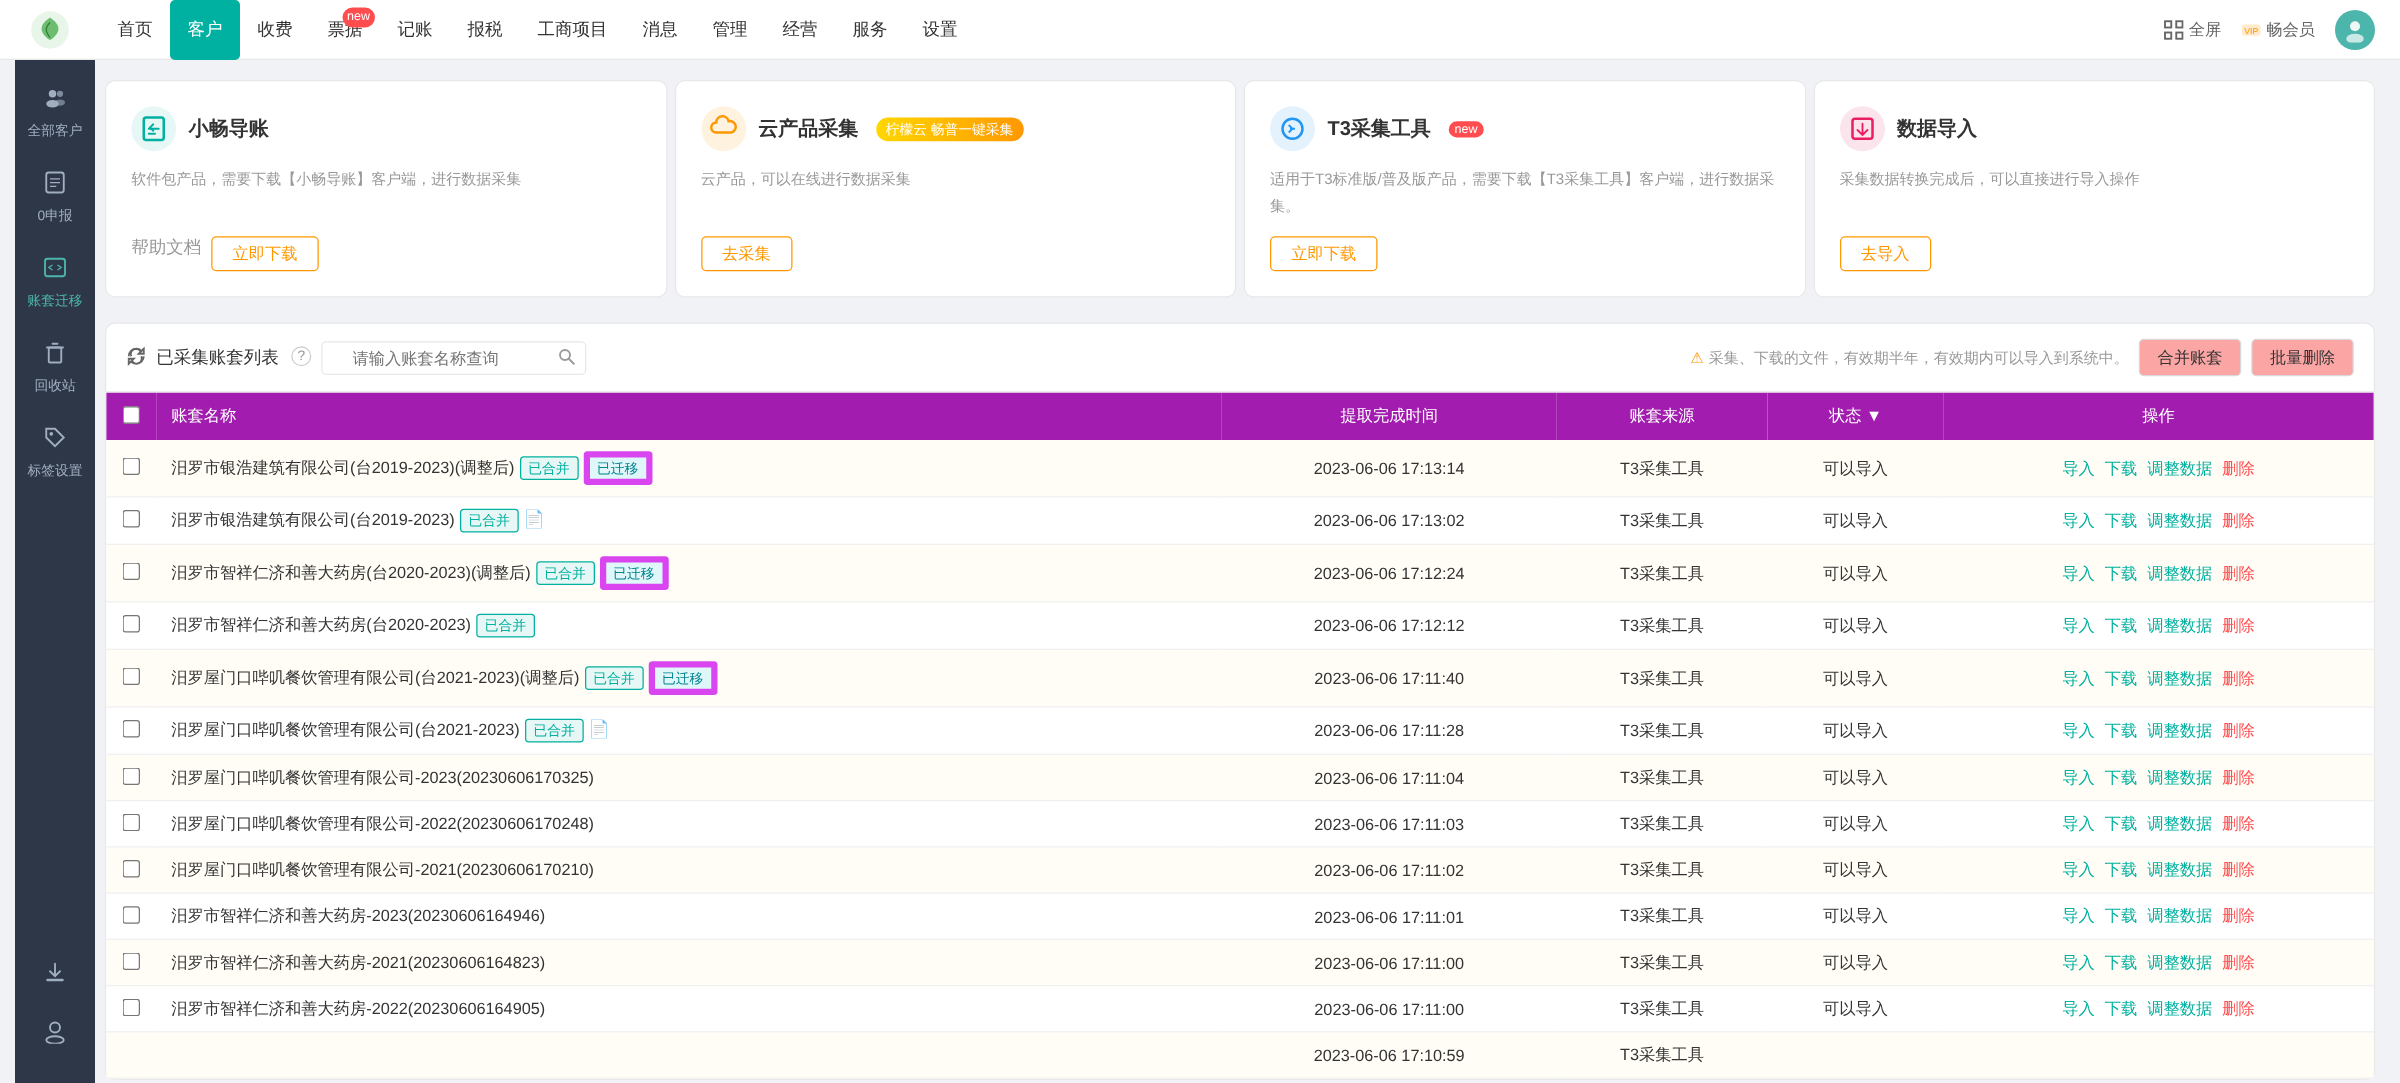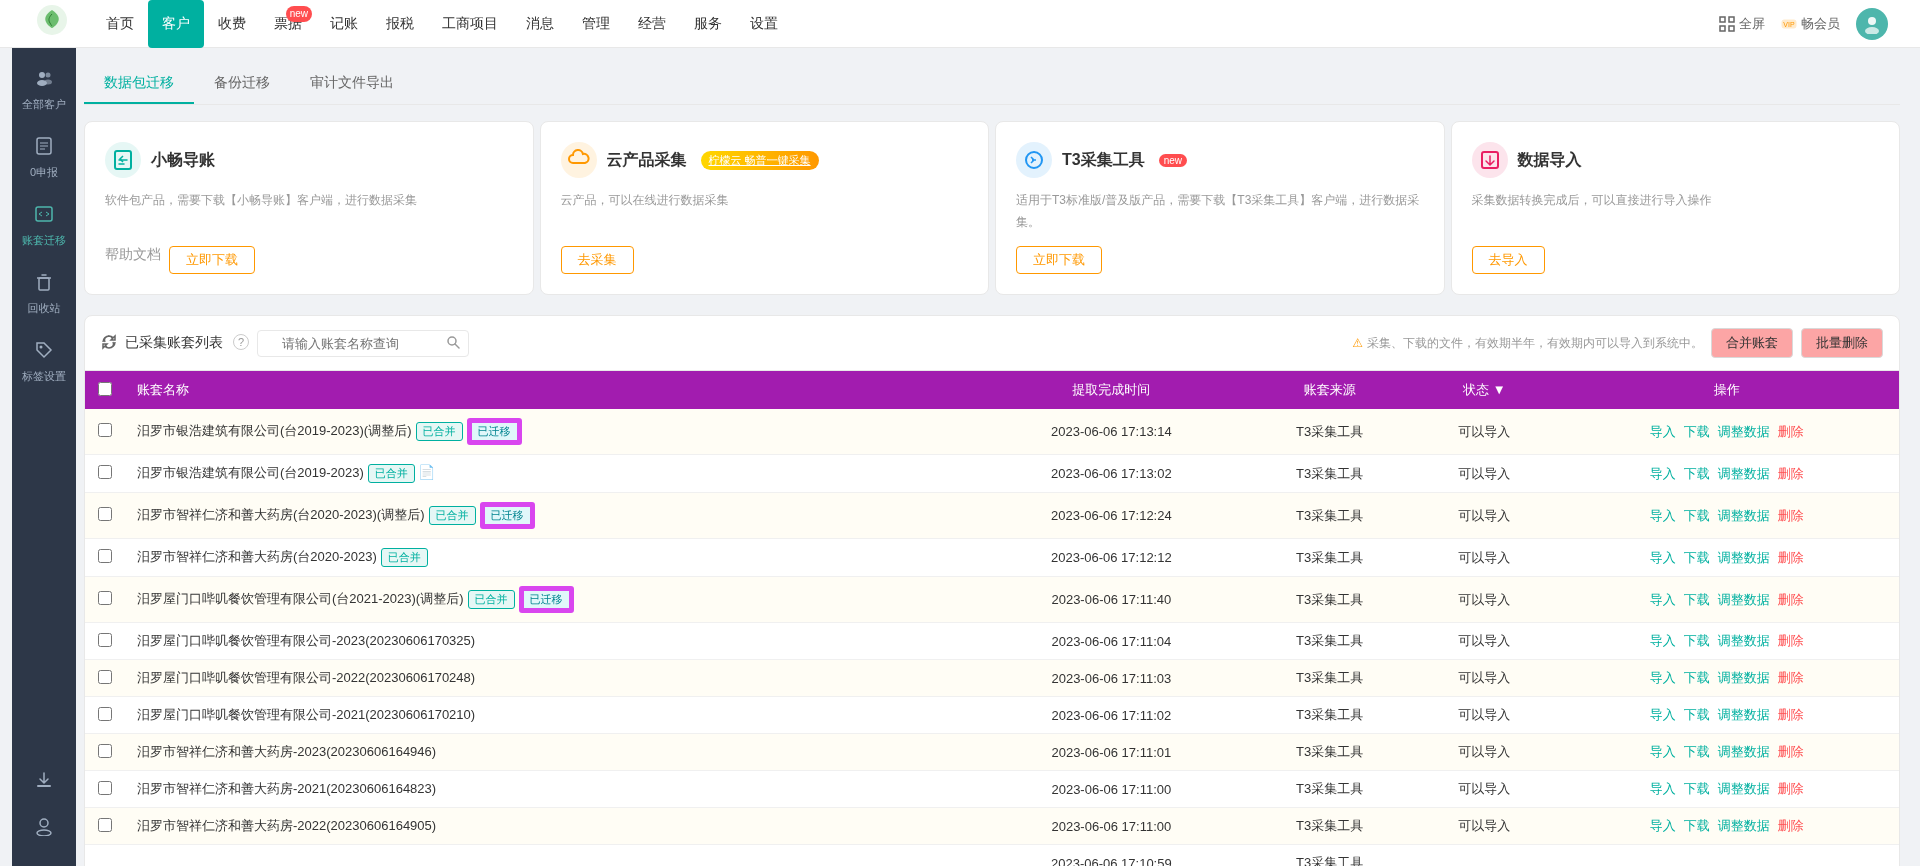--- a/index.html
+++ b/index.html
@@ -1,19 +1,19 @@
 <!DOCTYPE html>
 <html><head>
   <meta charset="utf-8">
   <style>
     * { margin: 0; padding: 0; box-sizing: border-box; }
     body { font-family: 'Microsoft YaHei', Arial, sans-serif; font-size: 13px; background: #f0f2f5; color: #333; width: 1920px; min-height: 866px; overflow-x: hidden; }
 
     
-    .top-nav { display: flex; background: #fff; height: 48px; border-bottom: 1px solid #e8e8e8; padding: 0 32px; position: fixed; top: 0; left: 0; right: 0; z-index: 100; }
+    .top-nav { display: flex; align-items: center; background: #fff; height: 48px; border-bottom: 1px solid #e8e8e8; padding: 0 20px; position: fixed; top: 0; left: 0; right: 0; z-index: 100; }
     .logo { width: 40px; height: 40px; margin-right: 20px; display: flex; align-items: center; justify-content: center; }
     .logo svg { width: 32px; height: 32px; }
     .nav-items { display: flex; align-items: center; flex: 1; gap: 0; }
     .nav-item { padding: 0 14px; height: 48px; display: flex; align-items: center; cursor: pointer; font-size: 14px; color: #333; white-space: nowrap; position: relative; }
     .nav-item.active { background: #00b0a0; color: #fff; border-radius: 4px; }
     .nav-item .new-badge { position: absolute; top: 6px; right: 4px; background: #ff4d4f; color: #fff; font-size: 10px; padding: 0 4px; border-radius: 8px; line-height: 16px; }
     .nav-right { display: flex; align-items: center; gap: 16px; margin-left: auto; }
     .nav-right-btn { display: flex; align-items: center; gap: 4px; color: #666; font-size: 13px; cursor: pointer; }
     .avatar { width: 32px; height: 32px; border-radius: 50%; background: #4db6ac; display: flex; align-items: center; justify-content: center; color: #fff; font-size: 14px; cursor: pointer; }
 
@@ -199,25 +199,20 @@
             <circle cx="10" cy="7" r="4" fill="none" stroke="#a0aec0" stroke-width="1.5"></circle>
             <ellipse cx="10" cy="17" rx="7" ry="3" fill="none" stroke="#a0aec0" stroke-width="1.5"></ellipse>
           </svg>
       </span>
     </div>
   </div>
 </aside>
 
 <main class="main-content">
 
-  <div class="tabs">
-    <div class="tab active">数据包迁移</div>
-    <div class="tab">备份迁移</div>
-    <div class="tab">审计文件导出</div>
-  </div>
 
   <div class="cards-row">
 
     <div class="card">
       <div class="card-header">
         <div class="card-icon green">
           <svg width="22" height="22" viewBox="0 0 22 22">
               <rect x="3" y="2" width="16" height="18" rx="2" fill="none" stroke="#00b0a0" stroke-width="2"></rect>
               <path d="M7 11h8M7 15h5" stroke="#00b0a0" stroke-width="1.5" stroke-linecap="round"></path>
               <path d="M11 7l-3 3 3 3" stroke="#00b0a0" stroke-width="1.5" fill="none"></path>
@@ -233,21 +228,21 @@
     </div>
 
     <div class="card">
       <div class="card-header">
         <div class="card-icon orange">
           <svg width="22" height="22" viewBox="0 0 22 22">
               <path d="M5 14a4 4 0 010-8 5 5 0 019.9-1A4 4 0 0117 14H5z" fill="none" stroke="#ff9800" stroke-width="2"></path>
             </svg>
         </div>
         <span class="card-title">云产品采集</span>
-        <span style="background:linear-gradient(90deg,#ffd700,#ff9800);color:#fff;font-size:11px;padding:2px 8px;border-radius:10px;margin-left:4px;text-decoration:underline;">柠檬云 畅普一键采集</span>
+        <span style="background:linear-gradient(90deg,#ffd700,#ff9800);color:#fff;font-size:11px;padding:2px 8px;border-radius:10px;margin-left:4px;">柠檬云 畅普一键采集</span>
       </div>
       <div class="card-desc">云产品，可以在线进行数据采集</div>
       <div class="card-actions">
         <button class="btn-outline">去采集</button>
       </div>
     </div>
 
     <div class="card">
       <div class="card-header">
         <div class="card-icon blue">
@@ -358,20 +353,28 @@
             <tr>
               <td><input type="checkbox" class="checkbox" style=""></td>
               <td><span>汨罗屋门口哔叽餐饮管理有限公司(台2021-2023)(调整后)</span><span class="tag green">已合并</span><span class="tag teal">已迁移</span></td>
               <td>2023-06-06 17:11:40</td>
               <td>T3采集工具</td>
               <td><span class="status-ok">可以导入</span></td>
               <td><span class="op-link">导入</span><span class="op-link">下载</span><span class="op-link">调整数据</span><span class="op-link red">删除</span></td>
             </tr>
             <tr>
               <td><input type="checkbox" class="checkbox" style=""></td>
+              <td><span>汨罗屋门口哔叽餐饮管理有限公司(台2021-2023)</span><span class="tag green">已合并</span><span class="icon-file">📄</span></td>
+              <td>2023-06-06 17:11:28</td>
+              <td>T3采集工具</td>
+              <td><span class="status-ok">可以导入</span></td>
+              <td><span class="op-link">导入</span><span class="op-link">下载</span><span class="op-link">调整数据</span><span class="op-link red">删除</span></td>
+            </tr>
+            <tr>
+              <td><input type="checkbox" class="checkbox" style=""></td>
               <td><span>汨罗屋门口哔叽餐饮管理有限公司-2023(20230606170325)</span></td>
               <td>2023-06-06 17:11:04</td>
               <td>T3采集工具</td>
               <td><span class="status-ok">可以导入</span></td>
               <td><span class="op-link">导入</span><span class="op-link">下载</span><span class="op-link">调整数据</span><span class="op-link red">删除</span></td>
             </tr>
             <tr>
               <td><input type="checkbox" class="checkbox" style=""></td>
               <td><span>汨罗屋门口哔叽餐饮管理有限公司-2022(20230606170248)</span></td>
               <td>2023-06-06 17:11:03</td>

